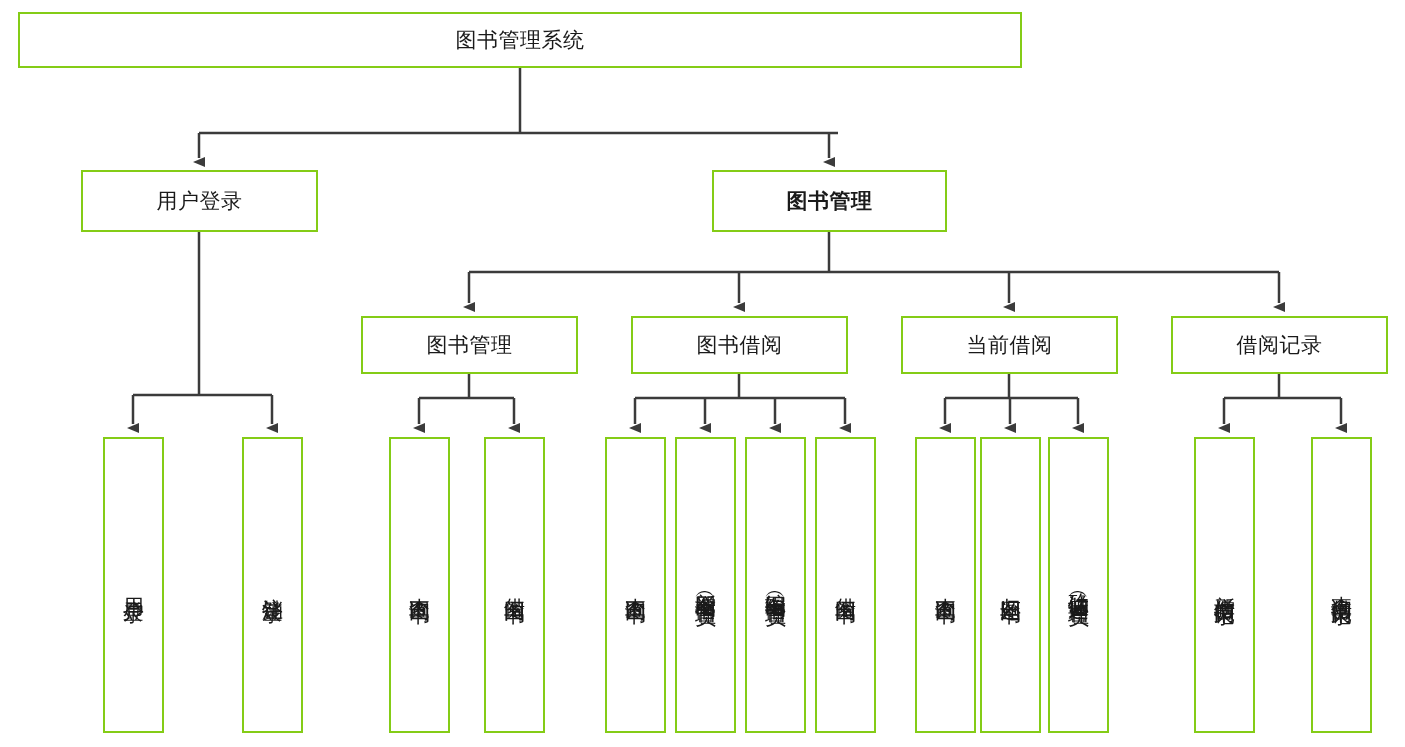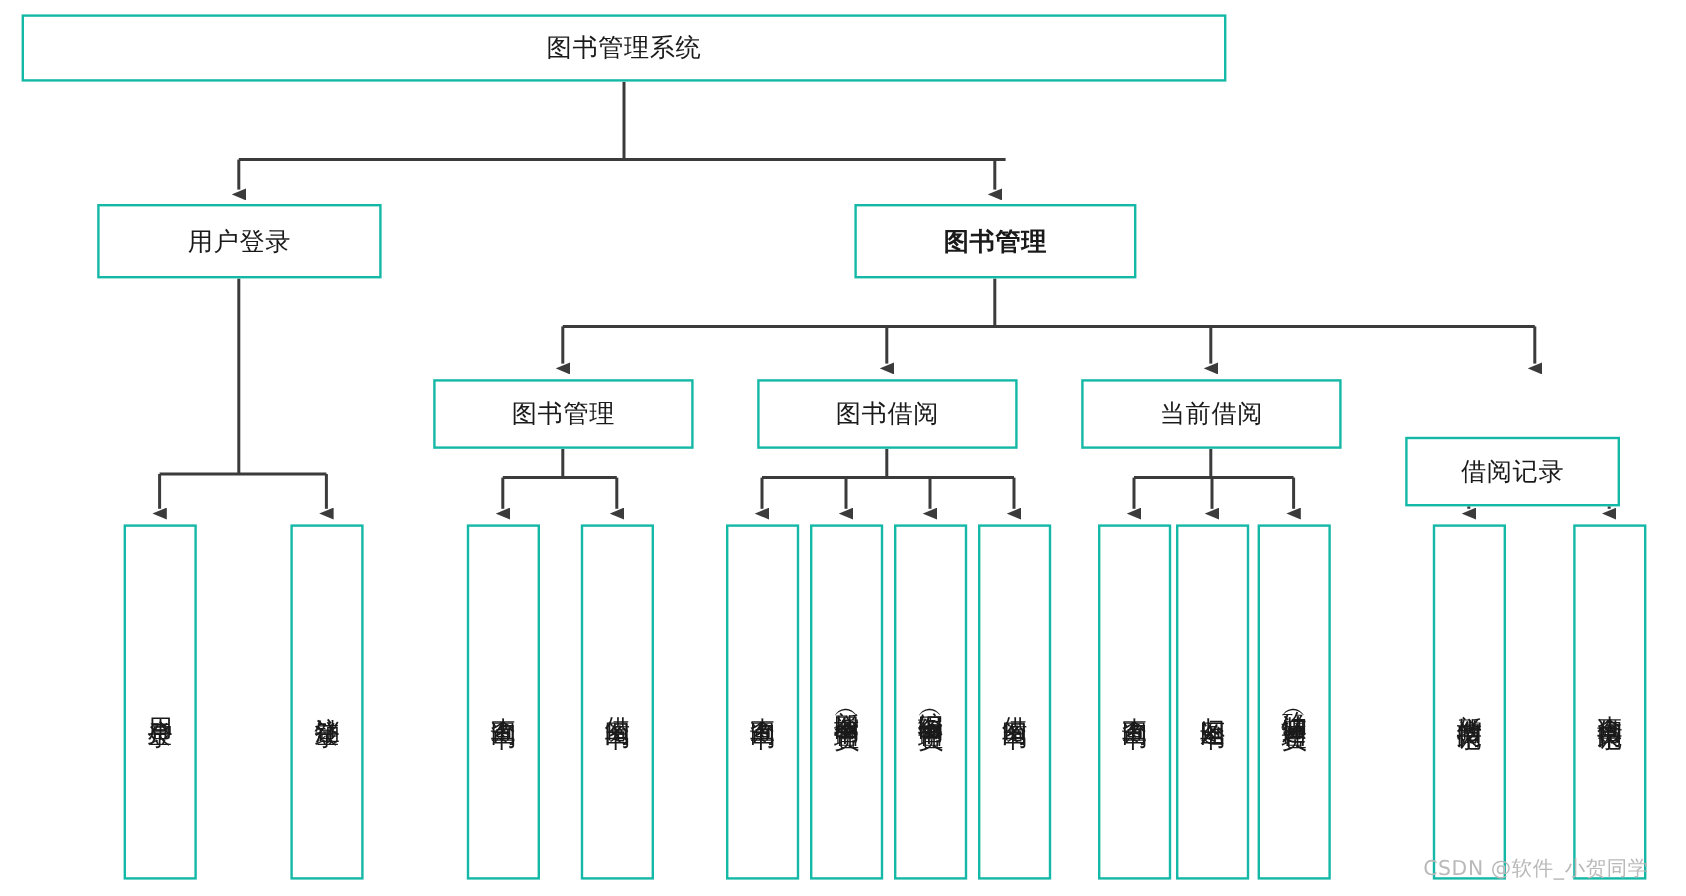--- a/index.html
+++ b/index.html
@@ -22,21 +22,21 @@
     left: 0;
     top: 0;
     width: 1405px;
     height: 747px;
     pointer-events: none;
   }
   .node {
     position: absolute;
     box-sizing: border-box;
     background: #ffffff;
-    border: 2px solid #14b8a6;
+    border: 2px solid #84cc16;
     display: flex;
     align-items: center;
     justify-content: center;
     color: #1a1a1a;
   }
   .node-label {
     display: block;
     text-align: center;
     line-height: 1.18;
     letter-spacing: 0.5px;
@@ -131,21 +131,21 @@
 
   <div class="node h-node" style="left:361px; top:316px; width:217px; height:58px;">
     <span class="node-label">图书管理</span>
   </div>
   <div class="node h-node" style="left:901px; top:316px; width:217px; height:58px;">
     <span class="node-label">当前借阅</span>
   </div>
   <div class="node h-node" style="left:631px; top:316px; width:217px; height:58px;">
     <span class="node-label">图书借阅</span>
   </div>
-  <div class="node h-node" style="left:1171px; top:316px; width:179px; height:58px;margin-top:48px;">
+  <div class="node h-node" style="left:1171px; top:316px; width:217px; height:58px;">
     <span class="node-label">借阅记录</span>
   </div>
 
   <div class="node v-node" style="left:103px; top:437px; width:61px; height:296px;">
     <span class="node-label">用户登录</span>
   </div>
   <div class="node v-node" style="left:242px; top:437px; width:61px; height:296px;">
     <span class="node-label">注销登录</span>
   </div>
 
@@ -179,15 +179,14 @@
     <span class="node-label">确认归还（管理员）</span>
   </div>
 
   <div class="node v-node" style="left:1194px; top:437px; width:61px; height:296px;">
     <span class="node-label">新增借阅记录</span>
   </div>
   <div class="node v-node" style="left:1311px; top:437px; width:61px; height:296px;">
     <span class="node-label">查询借阅记录</span>
   </div>
 
-  <div class="watermark">CSDN @软件_小贺同学</div>
 
 </div>
 
 </body></html>

